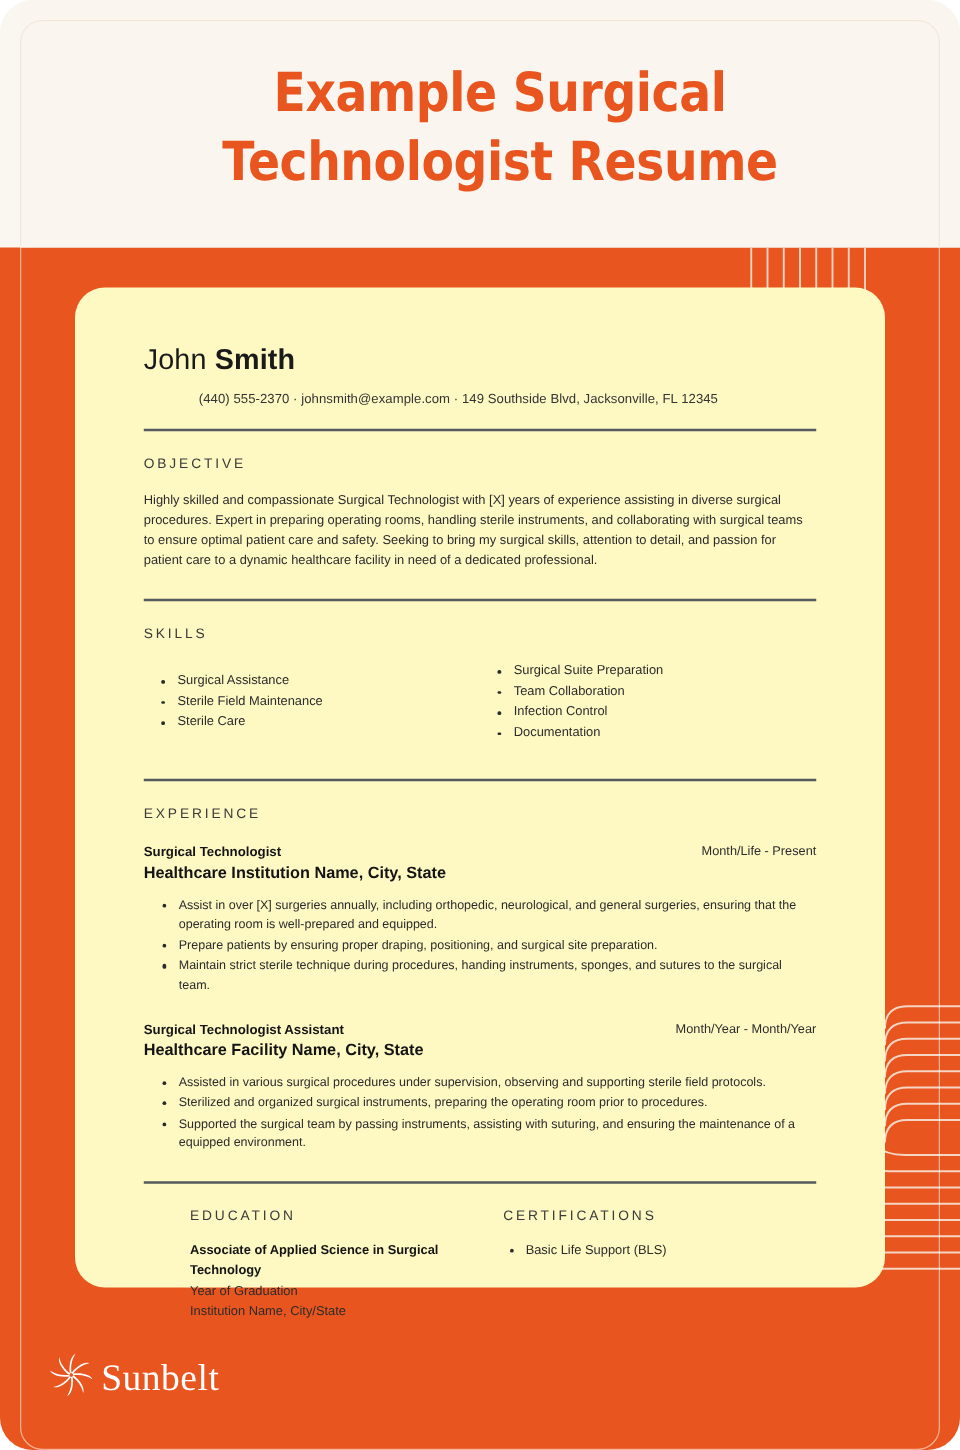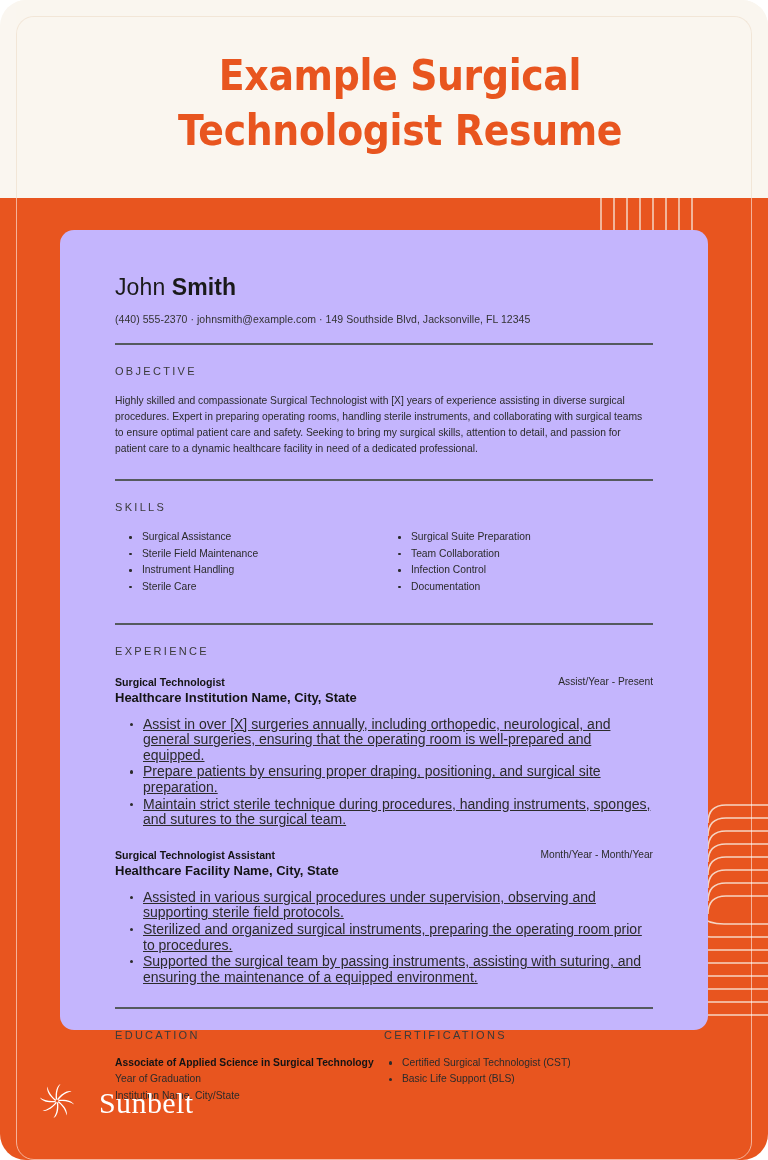--- a/index.html
+++ b/index.html
@@ -82,39 +82,40 @@
   .deco { position: absolute; z-index: 2; pointer-events: none; }
   .deco svg { display: block; }
 
   
   .resume-card {
     position: absolute;
     top: 230px;
     left: 60px;
     width: 648px;
     height: 800px;
-    background: #c4b5fd;
-    border-radius: 14px;
+    background: #fef9c3;
+    border-radius: 24px;
     z-index: 5;
     padding: 44px 55px 0 55px;
   }
 
   .name {
     font-size: 23px;
     font-weight: 400;
     color: #1a1a1a;
     letter-spacing: 0.1px;
   }
   .name b { font-weight: 700; }
 
   .contact {
     margin-top: 12px;
     font-size: 10.5px;
     color: #333333;
     letter-spacing: 0.05px;
+    margin-left: 44px;
   }
 
   .rule {
     height: 1.6px;
     background: #555a5e;
     margin-top: 18px;
   }
 
   .sec-head {
     font-size: 11px;
@@ -179,40 +180,40 @@
     color: #2b2b2b;
     white-space: nowrap;
     padding-top: 1px;
   }
   .job ul {
     list-style: none;
     margin-top: 11px;
   }
   .job li {
     position: relative;
-    font-size: 14px;
+    font-size: 10px;
     line-height: 15.6px;
     color: #2b2b2b;
     padding-left: 28px;
     margin-bottom: 1px;
-    text-decoration: underline;
   }
   .job li::before {
     content: "";
     position: absolute;
     left: 15px; top: 6px;
     width: 3.2px; height: 3.2px;
     background: #2b2b2b;
     border-radius: 50%;
   }
 
   
   .edu-wrap {
     display: flex;
     margin-top: 0;
+    margin-left: 37px;
   }
   .edu-col { width: 50%; }
   .cert-col { width: 50%; }
   .edu-line {
     font-size: 10.3px;
     line-height: 16.5px;
     color: #2b2b2b;
   }
   .edu-line.bold { font-weight: 700; color: #141414; }
   .edu-body { margin-top: 14px; }
@@ -233,21 +234,21 @@
     border-radius: 50%;
   }
 
   
   .logo {
     position: absolute;
     left: 40px;
     bottom: 38px;
     display: flex;
     align-items: center;
-    gap: 25px;
+    gap: 7px;
     z-index: 6;
   }
   .logo-word {
     color: #ffffff;
     font-family: "Liberation Serif", serif;
     font-size: 30px;
     letter-spacing: 0.4px;
     line-height: 1;
   }
 </style>
@@ -314,21 +315,20 @@
 
     <div class="rule" style="margin-top:22px;"></div>
 
     <div class="sec-head">SKILLS</div>
 
     <div class="skills-wrap">
       <div class="skills-col">
         <ul>
           <li>Surgical Assistance</li>
           <li>Sterile Field Maintenance</li>
-          <li>Instrument Handling</li>
           <li>Sterile Care</li>
         </ul>
       </div>
       <div class="skills-col">
         <ul>
           <li>Surgical Suite Preparation</li>
           <li>Team Collaboration</li>
           <li>Infection Control</li>
           <li>Documentation</li>
         </ul>
@@ -338,21 +338,21 @@
     <div class="rule" style="margin-top:28px;"></div>
 
     <div class="sec-head">EXPERIENCE</div>
 
     <div class="job">
       <div class="job-head">
         <div>
           <div class="job-title">Surgical Technologist</div>
           <div class="job-org">Healthcare Institution Name, City, State</div>
         </div>
-        <div class="job-dates">Assist/Year - Present</div>
+        <div class="job-dates">Month/Life - Present</div>
       </div>
       <ul>
         <li>Assist in over [X] surgeries annually, including orthopedic, neurological, and general surgeries, ensuring that the operating room is well-prepared and equipped.</li>
         <li>Prepare patients by ensuring proper draping, positioning, and surgical site preparation.</li>
         <li>Maintain strict sterile technique during procedures, handing instruments, sponges, and sutures to the surgical team.</li>
       </ul>
     </div>
 
     <div class="job" style="margin-top:20px;">
       <div class="job-head">
@@ -376,21 +376,20 @@
         <div class="sec-head">EDUCATION</div>
         <div class="edu-body">
           <div class="edu-line bold">Associate of Applied Science in Surgical Technology</div>
           <div class="edu-line">Year of Graduation</div>
           <div class="edu-line">Institution Name, City/State</div>
         </div>
       </div>
       <div class="cert-col">
         <div class="sec-head">CERTIFICATIONS</div>
         <ul>
-          <li>Certified Surgical Technologist (CST)</li>
           <li>Basic Life Support (BLS)</li>
         </ul>
       </div>
     </div>
 
   </div>
 
   <div class="logo">
     <span>
       <svg width="34" height="34" viewBox="0 0 34 34" aria-hidden="true">

